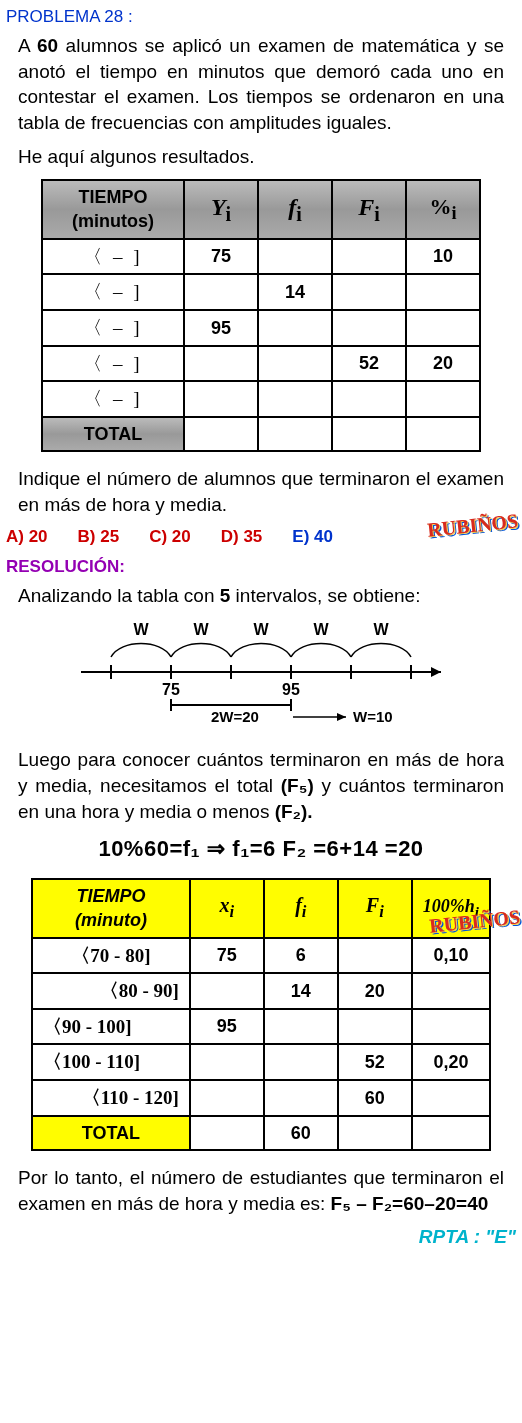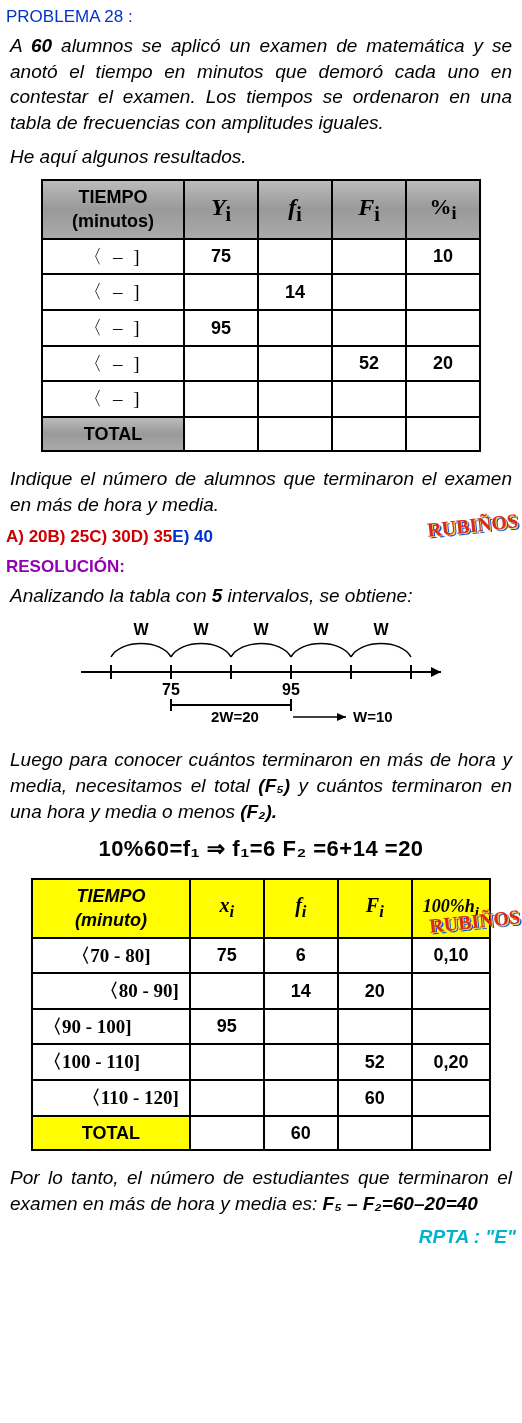--- a/index.html
+++ b/index.html
@@ -14,22 +14,21 @@
       box-sizing: border-box;
     }
     .prob-label {
       color: #0033cc;
       font-weight: normal;
       font-size: 17px;
     }
     .body-text {
       text-align: justify;
       font-size: 19px;
-      margin: 4px 4px 8px;
-      font-style: italic;
+      margin: 4px 12px 8px;
     }
     table.freq {
       border-collapse: collapse;
       margin: 10px auto 14px;
       border-radius: 6px;
     }
     table.freq td, table.freq th {
       border: 2px solid #000;
       padding: 4px 10px;
       text-align: center;
@@ -43,21 +42,21 @@
     }
     table.freq td.h-gray {
       background: linear-gradient(#bbb,#999,#aaa);
     }
     table.freq td.tight { font-weight: normal; }
     table.freq th.h-yel, table.freq td.h-yel {
       background: #fffd00;
       font-style: italic;
       font-weight: bold;
     }
-    .options { font-weight: bold; font-size: 17px; display: flex; }
+    .options { font-weight: bold; font-size: 17px; display: flex; gap: 30px; }
     .opt-a, .opt-b, .opt-c, .opt-d { color: #cc0000; }
     .opt-e { color: #0033cc; }
     .resol-label { color: #9400b3; font-weight: bold; font-size: 17px; margin-top: 8px; }
     .rubinos {
       position: absolute;
       font-family: 'Comic Sans MS', cursive;
       font-weight: bold;
       font-size: 20px;
       color: #d82a1f;
       text-shadow: 1px 1px 0 #eecc55, 2px 2px 0 #0055dd;
@@ -135,21 +134,21 @@
   </tr>
 </tbody>
   </table>
 
 <div class="body-text">Indique el número de alumnos que terminaron el examen en más de hora y media.</div>
 
 <div class="wrap-rel">
   <div class="options">
     <span class="opt-a">A) 20</span>
     <span class="opt-b">B) 25</span>
-    <span class="opt-c">C) 30</span>
+    <span class="opt-c">C) 20</span>
     <span class="opt-d">D) 35</span>
     <span class="opt-e">E) 40</span>
   </div>
   <span class="rubinos" style="top:-14px;right:-2px">RUBIÑOS</span>
 </div>
 
 <div class="resol-label">RESOLUCIÓN:</div>
 
 <div class="body-text">
   Analizando la tabla con <b>5</b> intervalos, se obtiene:

